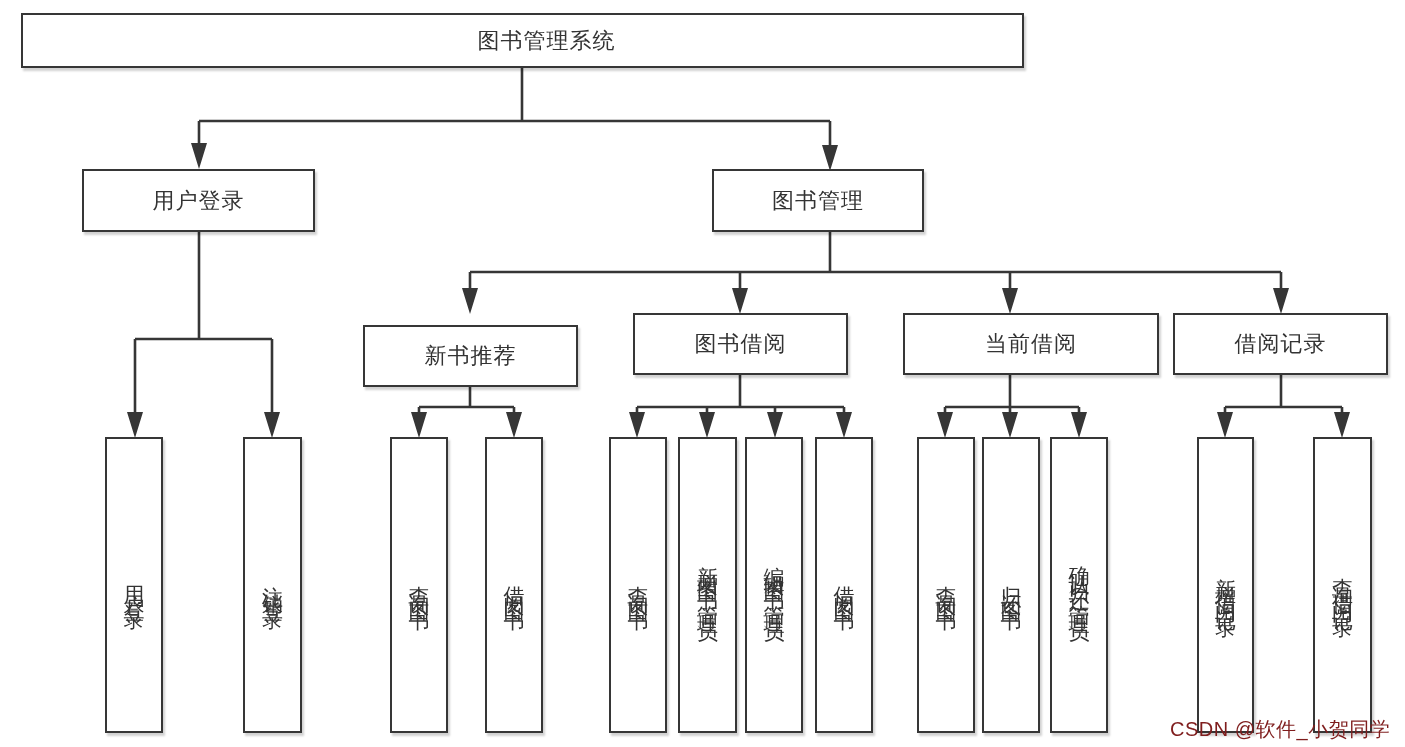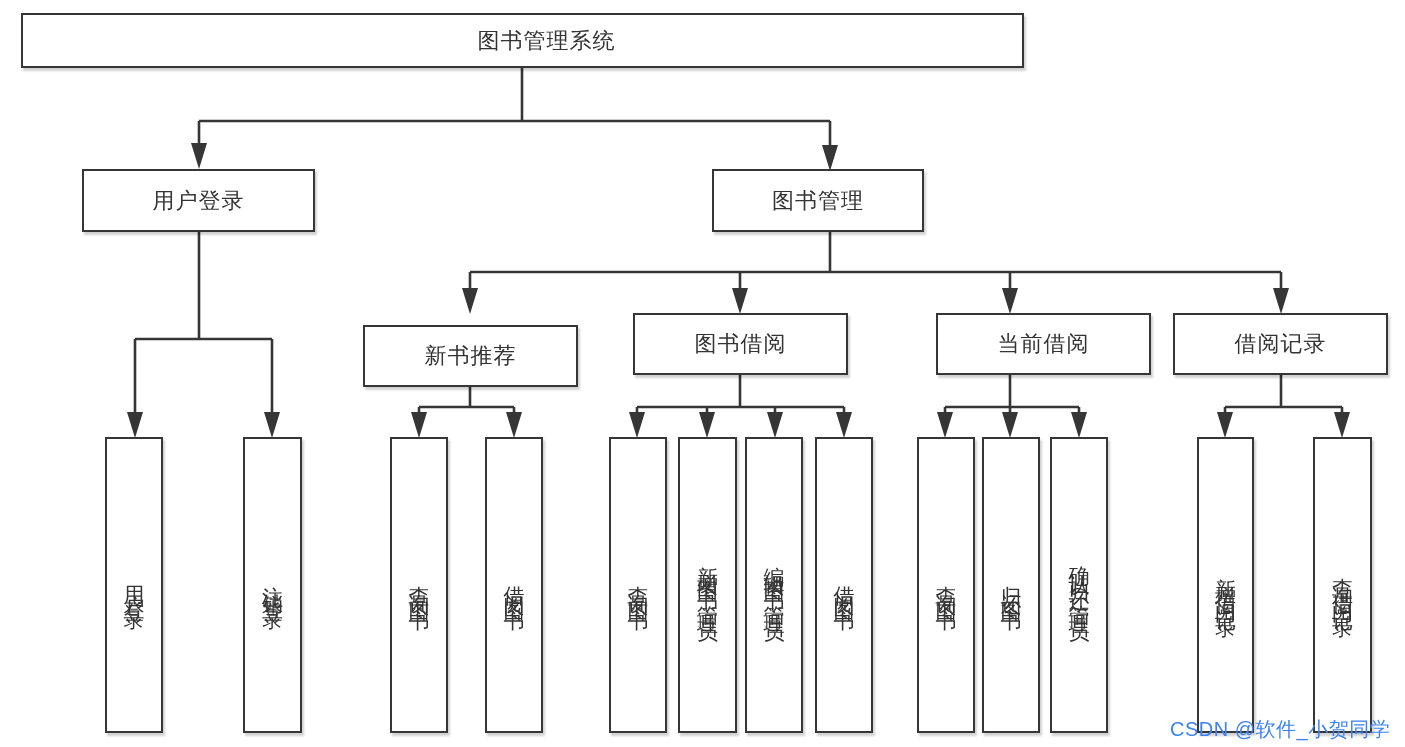--- a/index.html
+++ b/index.html
@@ -39,21 +39,21 @@
   }
   .node.v {
     writing-mode: vertical-rl;
     letter-spacing: 8px;
     font-size: 21px;
   }
   .watermark {
     position: absolute;
     left: 1170px;
     top: 716px;
-    color: #3b82f6;
+    color: #7f1d1d;
     font-size: 20px;
     letter-spacing: 0.5px;
     z-index: 5;
     white-space: nowrap;
   }
 </style>
 </head>
 <body>
 
 <div class="canvas">
@@ -91,21 +91,21 @@
       M1342 438 L1334 412 L1350 412 Z"></path>
   </svg>
 
   <div class="node h" style="left:21px; top:13px; width:1003px; height:55px;padding-left:48px;">图书管理系统</div>
 
   <div class="node h" style="left:82px; top:169px; width:233px; height:63px;">用户登录</div>
   <div class="node h" style="left:712px; top:169px; width:212px; height:63px;">图书管理</div>
 
   <div class="node h" style="left:363px; top:313px; width:215px; height:62px;margin-top:12px;">新书推荐</div>
   <div class="node h" style="left:633px; top:313px; width:215px; height:62px;text-align:center;">图书借阅</div>
-  <div class="node h" style="left:936px; top:313px; width:215px; height:62px;">当前借阅</div>
+  <div class="node h" style="left:903px; top:313px; width:256px; height:62px;">当前借阅</div>
   <div class="node h" style="left:1173px; top:313px; width:215px; height:62px;">借阅记录</div>
 
   <div class="node v" style="left:105px; top:437px; width:58px; height:296px;">用户登录</div>
   <div class="node v" style="left:243px; top:437px; width:59px; height:296px;">注销登录</div>
 
   <div class="node v" style="left:390px; top:437px; width:58px; height:296px;">查询图书</div>
   <div class="node v" style="left:485px; top:437px; width:58px; height:296px;">借阅图书</div>
 
   <div class="node v" style="left:609px; top:437px; width:58px; height:296px;">查询图书</div>
   <div class="node v" style="left:678px; top:437px; width:59px; height:296px;">新增图书（管理员）</div>

